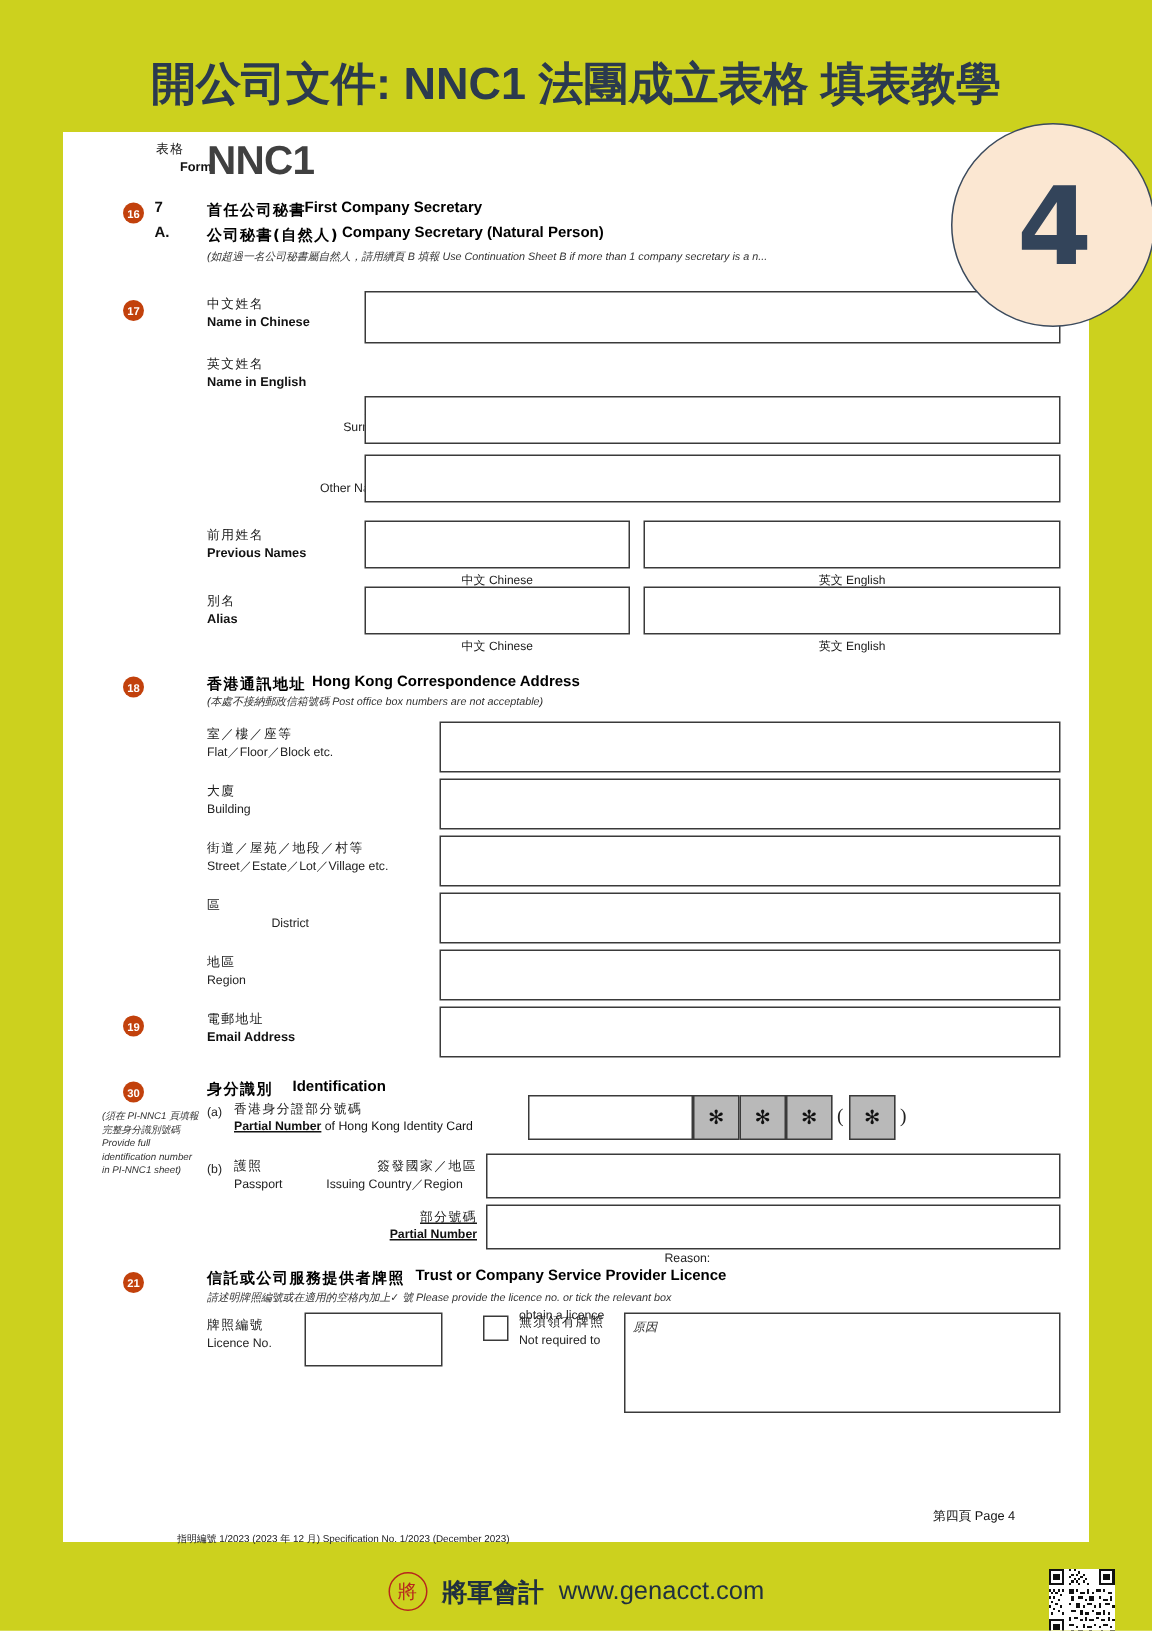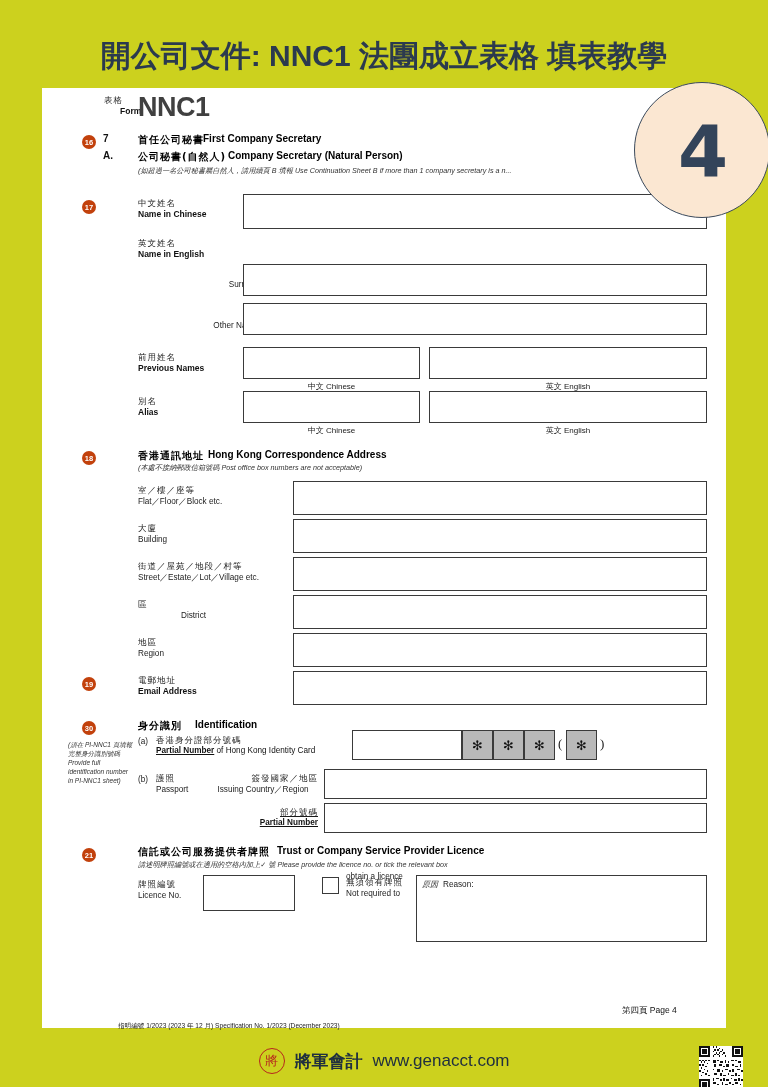--- a/index.html
+++ b/index.html
@@ -214,21 +214,21 @@
     <div class="lbl-en-norm" style="position:absolute;left:96px;top:802px;">Licence No.</div>
     <div class="box" style="left:161px;top:787px;width:92px;height:36px;"></div>
 
     <div class="box" style="left:280px;top:789px;width:17px;height:17px;"></div>
     <div class="lbl-zh" style="position:absolute;left:304px;top:789px;">無須領有牌照</div>
     <div class="lbl-en-norm" style="position:absolute;left:304px;top:800px;">Not required to</div>
     <div class="lbl-en-norm" style="position:absolute;left:304px;top:783px;text-align:right;">obtain a licence</div>
 
     <div class="box" style="left:374px;top:787px;width:291px;height:67px;"></div>
     <div class="ital" style="position:absolute;left:380px;top:791px;font-size:8px;">原因</div>
-    <div class="lbl-en-norm" style="position:absolute;left:401px;top:791px;">Reason:</div>
+    <div class="lbl-en-norm" style="position:absolute;left:401px;top:745px;">Reason:</div>
 
     <svg id="qr" viewBox="0 0 29 29" shape-rendering="crispEdges">
       <rect width="29" height="29" fill="#fff"></rect>
       <g fill="#111">
         <rect x="0" y="0" width="7" height="1"></rect>
           <rect x="0" y="6" width="7" height="1"></rect>
         <rect x="0" y="0" width="1" height="7"></rect>
           <rect x="6" y="0" width="1" height="7"></rect>
         <rect x="2" y="2" width="3" height="3"></rect>
         <rect x="22" y="0" width="7" height="1"></rect>

